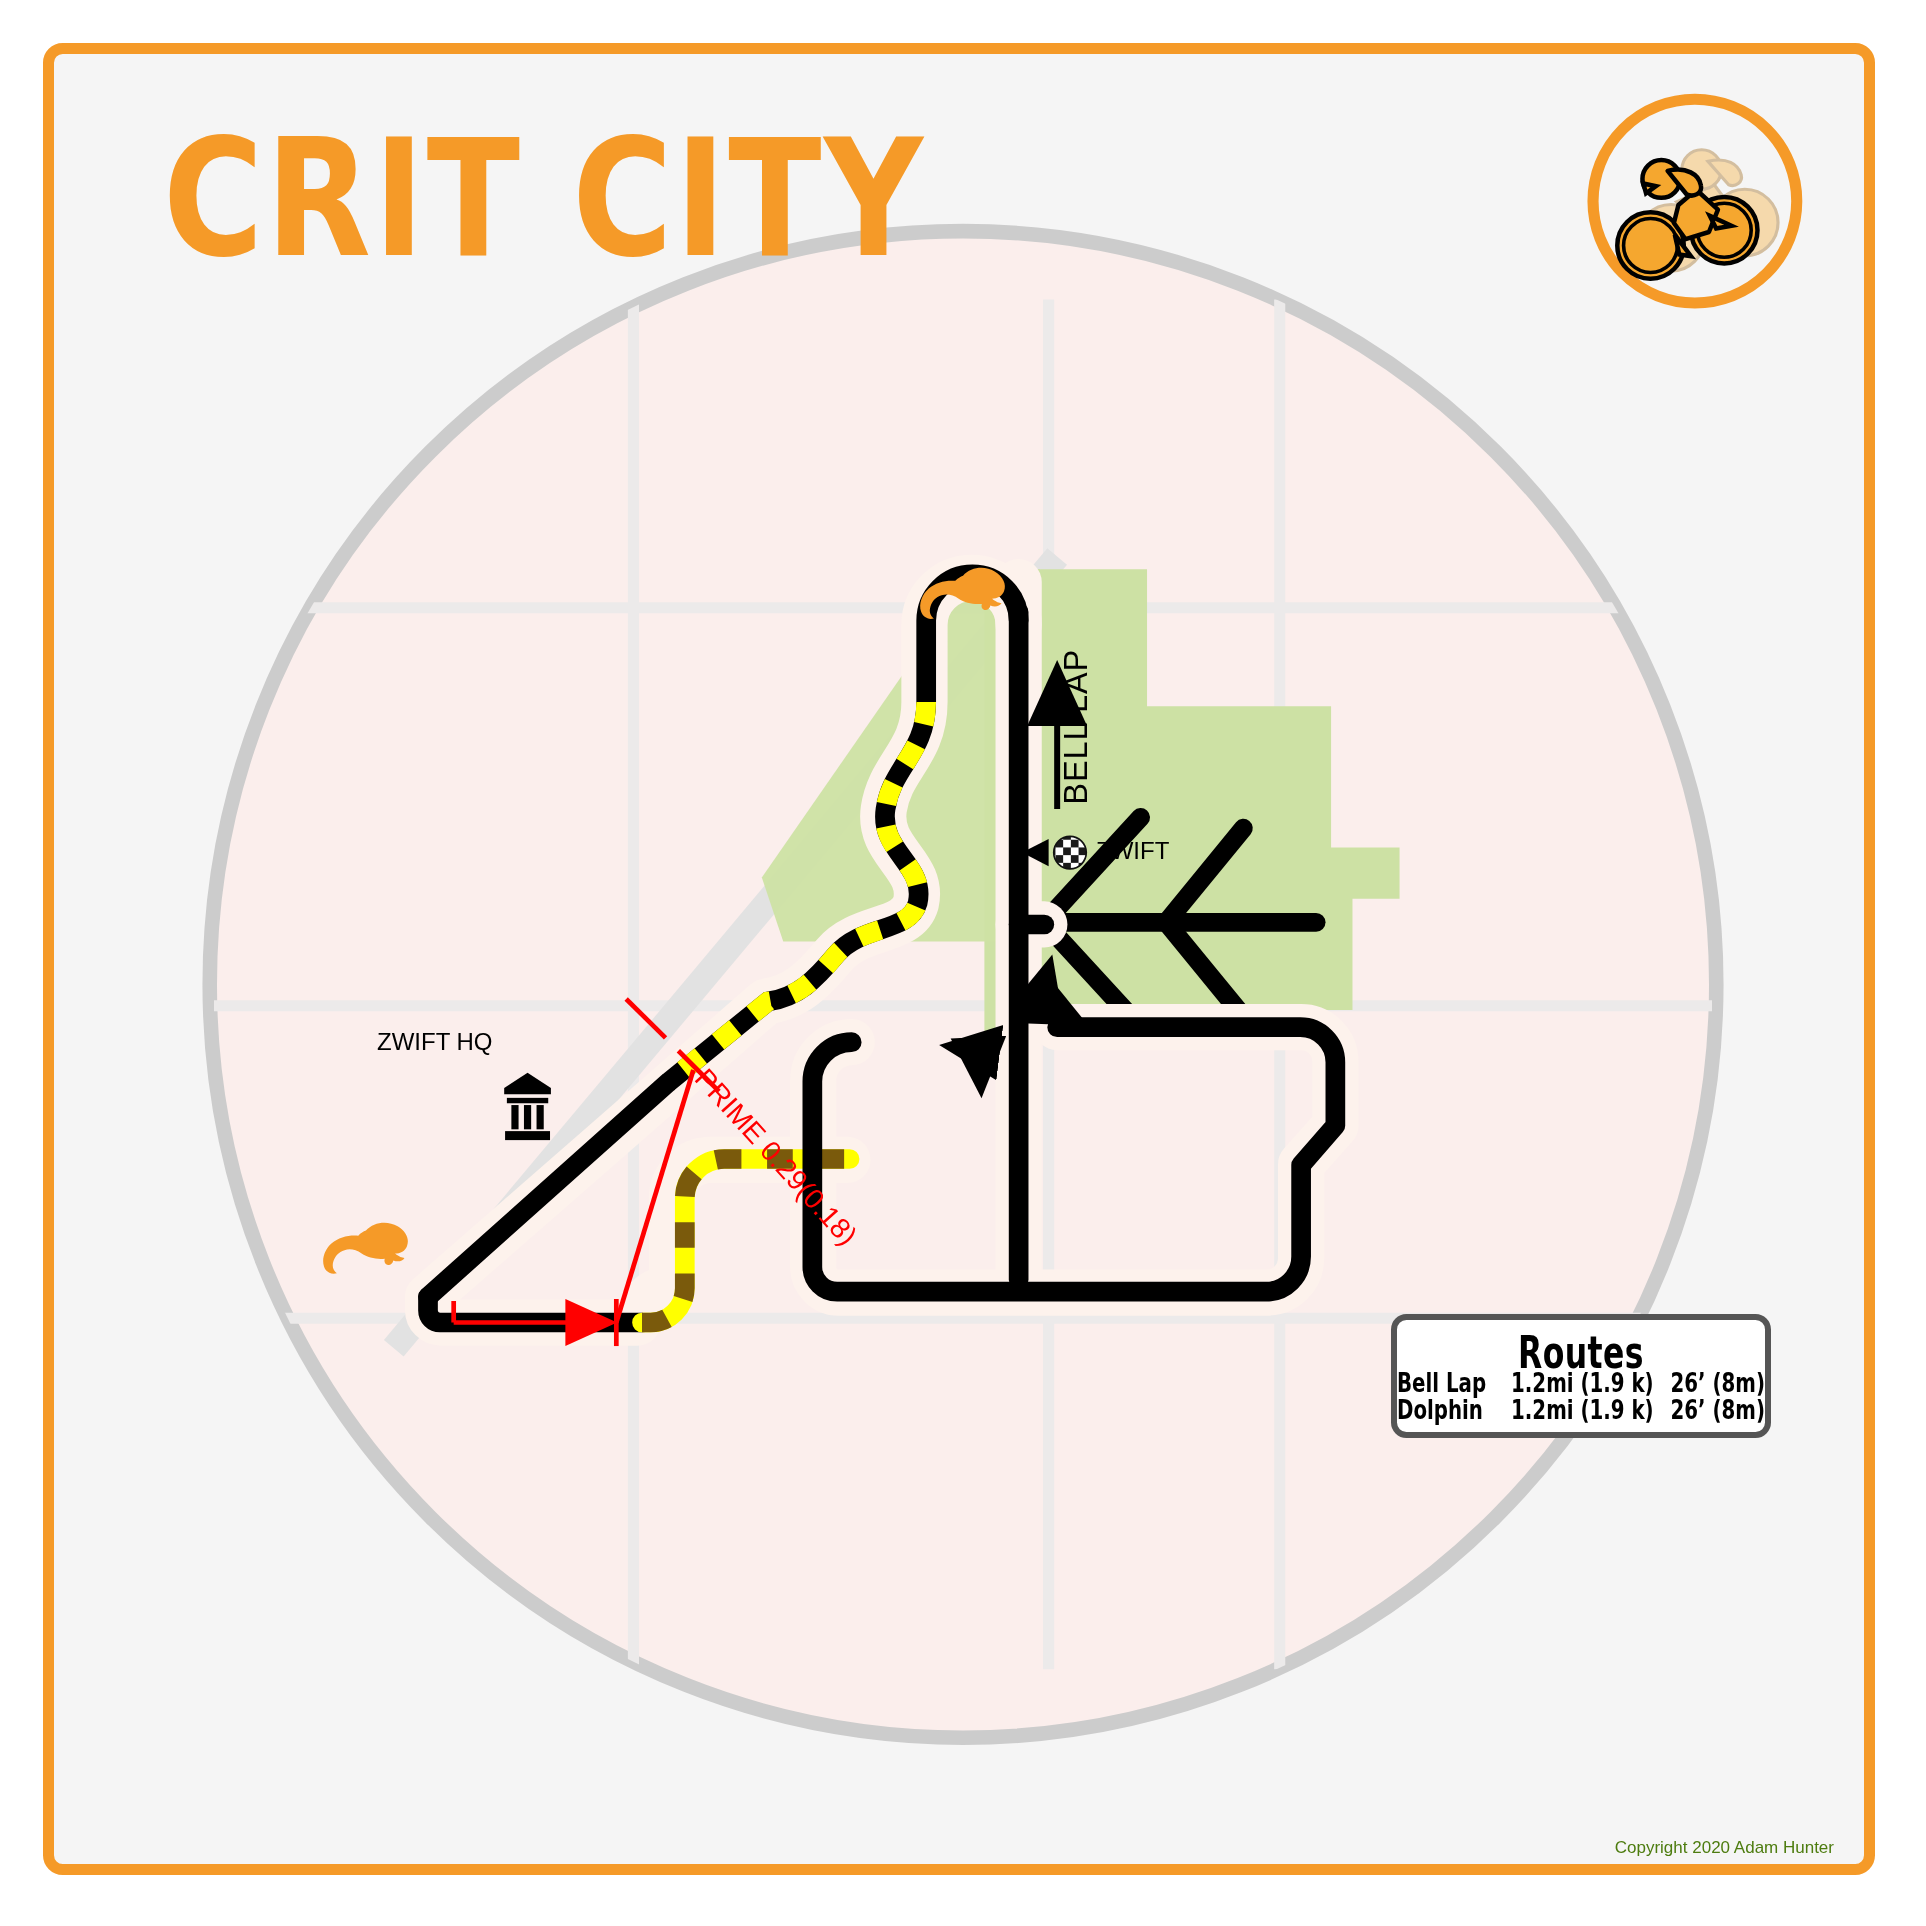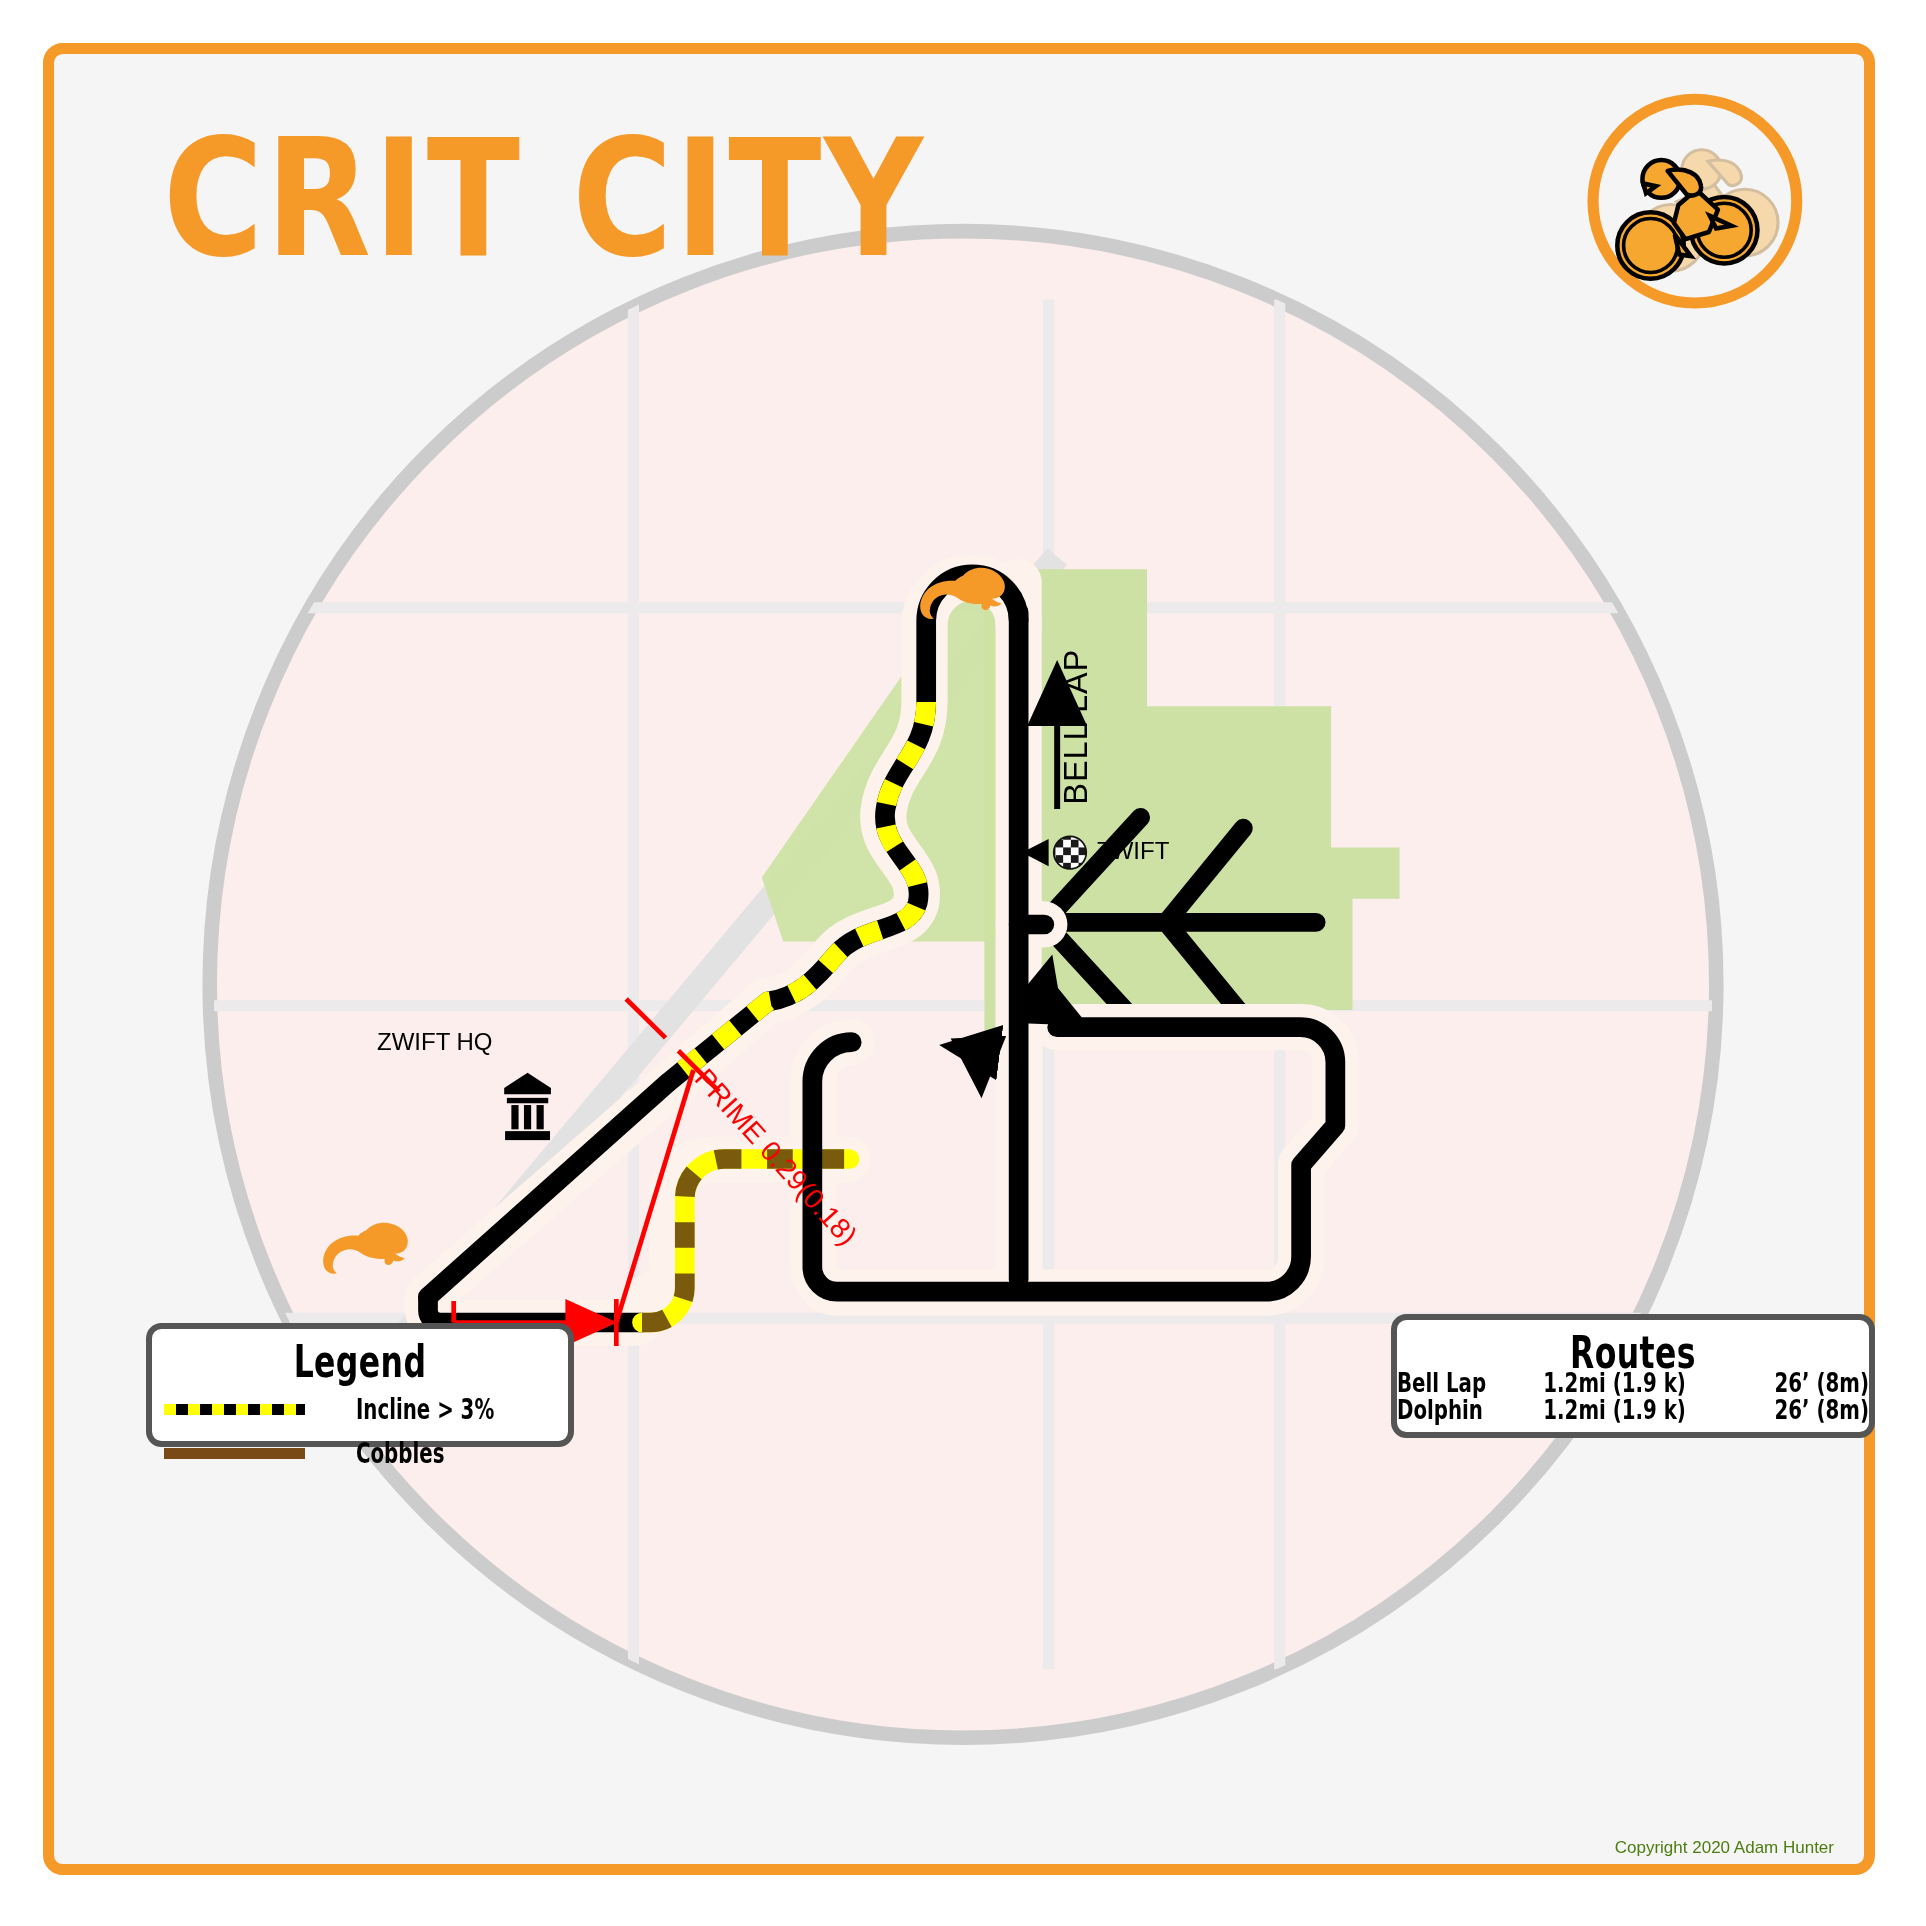--- a/index.html
+++ b/index.html
@@ -19,21 +19,21 @@
   }
   .copy{
     position:absolute;right:92px;bottom:68px;font-size:17px;color:#4d7c0f;
     font-family:"Liberation Sans",sans-serif;white-space:nowrap;text-align:center;
   }
   .infobox{
     position:absolute;background:#ffffff;border:6px solid #555555;border-radius:15.4px;
     box-sizing:border-box;
   }
   #legend-box{left:146px;top:1323px;width:428px;height:124px;}
-  #routes-box{left:1391px;top:1314px;width:484px;height:124px;}
+  #routes-box{left:1391px;top:1314px;width:380px;height:124px;}
   .box-title{
     text-align:center;font-weight:700;font-size:35px;color:#000;
     font-family:"Liberation Sans Narrow","DejaVu Sans Condensed","Liberation Sans",sans-serif;
     transform:scale(1.0,1.28);transform-origin:center top;margin-top:6.8px;letter-spacing:0.4px;
   }
   .lg-row{position:absolute;display:flex;align-items:center;width:100%;}
   .lg-row .swatch{width:141px;margin-left:12px;height:11px;flex:none;}
   .lg-row .lbl{
     font-weight:700;font-size:22px;color:#000;margin-left:51px;white-space:nowrap;
     font-family:"Liberation Sans Narrow","DejaVu Sans Condensed","Liberation Sans",sans-serif;
@@ -228,31 +228,20 @@
       </g>
     </g>
   </svg>
 
   <div class="ttl">CRIT CITY</div>
 
   <div class="maplabel" style="left:377px;top:1028px;">ZWIFT HQ</div>
 
   <div class="maplabel" style="left:1096px;top:837px;">ZWIFT</div>
 
-  <div class="infobox" id="legend-box">
-    <div class="box-title">Legend</div>
-    <div class="lg-row" style="top:68px;">
-      <div class="swatch sw-incline"></div>
-      <div class="lbl">Incline   &gt; 3%</div>
-    </div>
-    <div class="lg-row" style="top:112px;">
-      <div class="swatch sw-cobbles"></div>
-      <div class="lbl">Cobbles</div>
-    </div>
-  </div>
 
   <div class="infobox" id="routes-box">
     <div class="box-title">Routes</div>
     <table class="rt-table">
       <tbody>
           <tr>
         <td class="rt-name"><span class="rt-inner">Bell Lap</span></td>
         <td class="rt-dist"><span class="rt-inner">1.2mi (1.9 k)</span></td>
         <td class="rt-elev"><span class="rt-inner">26’ (8m)</span></td>
       </tr>

